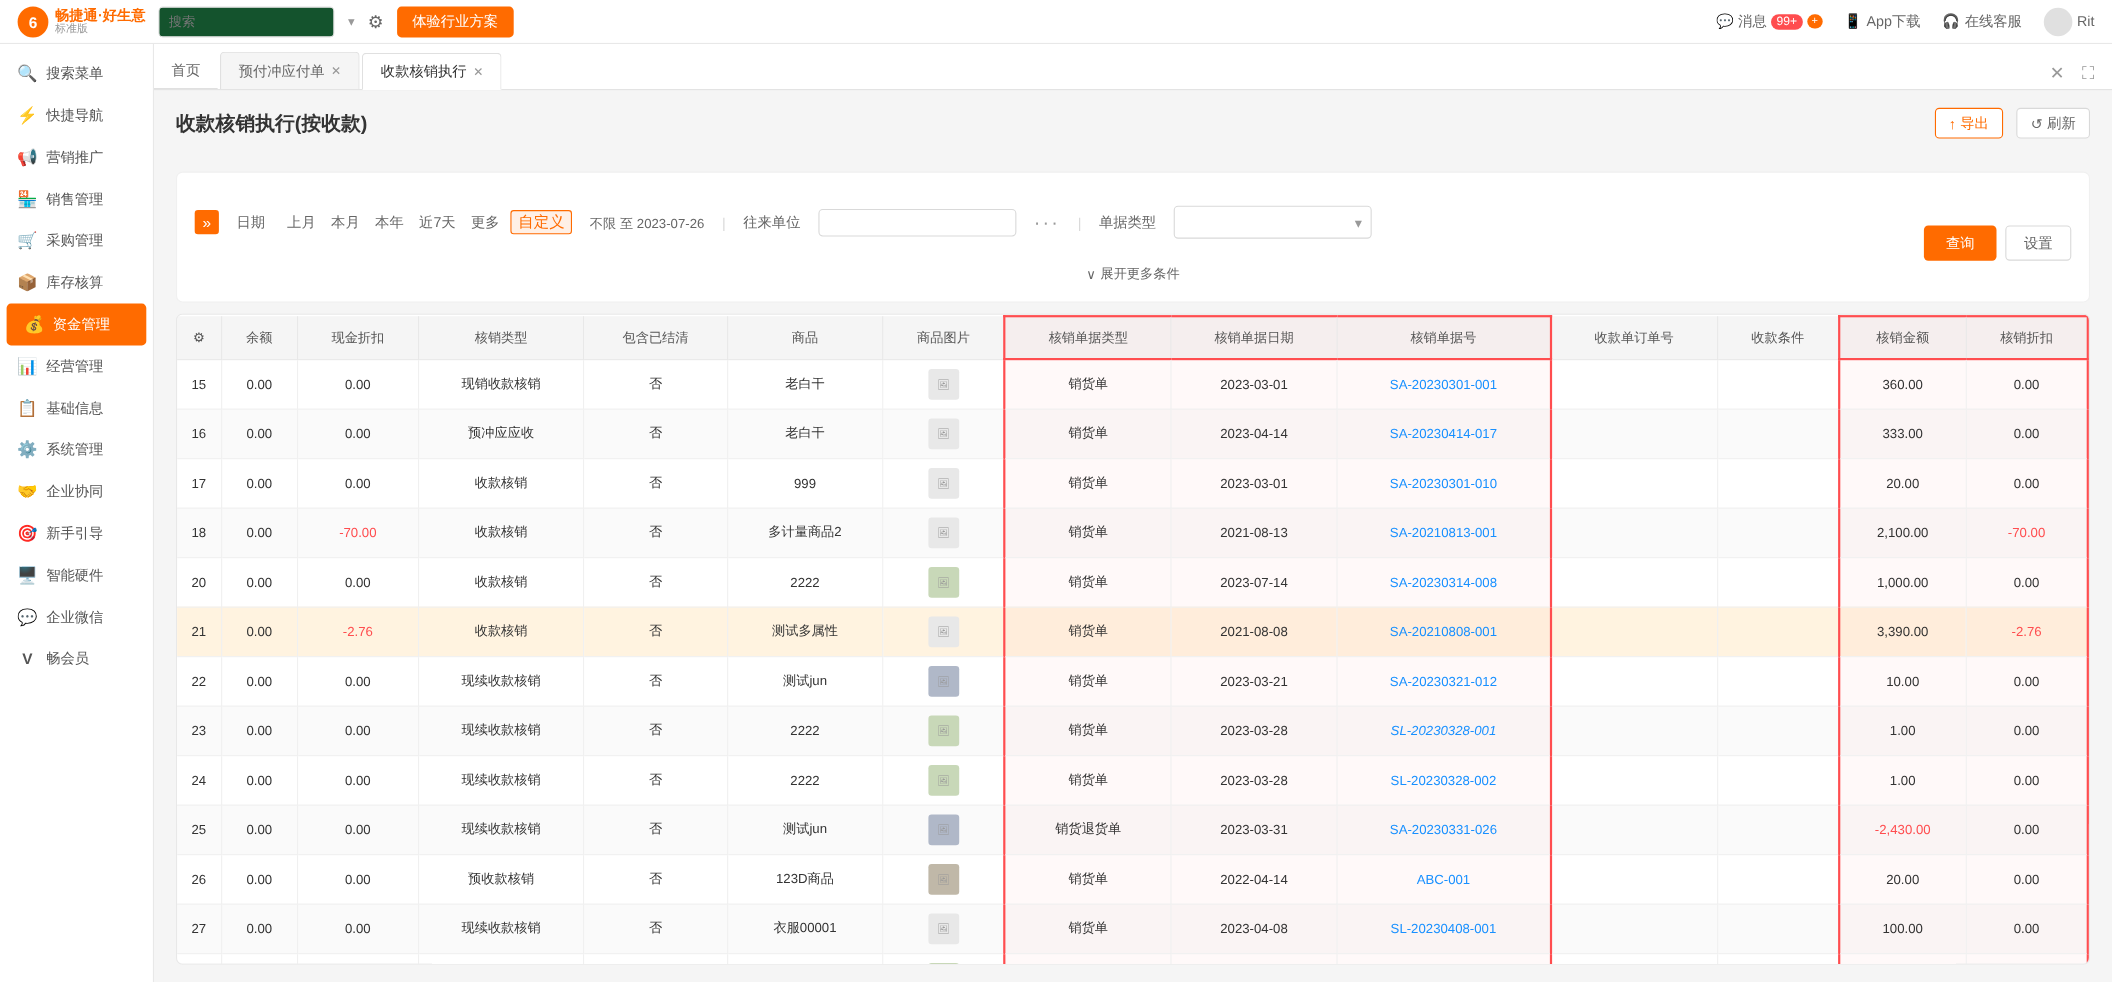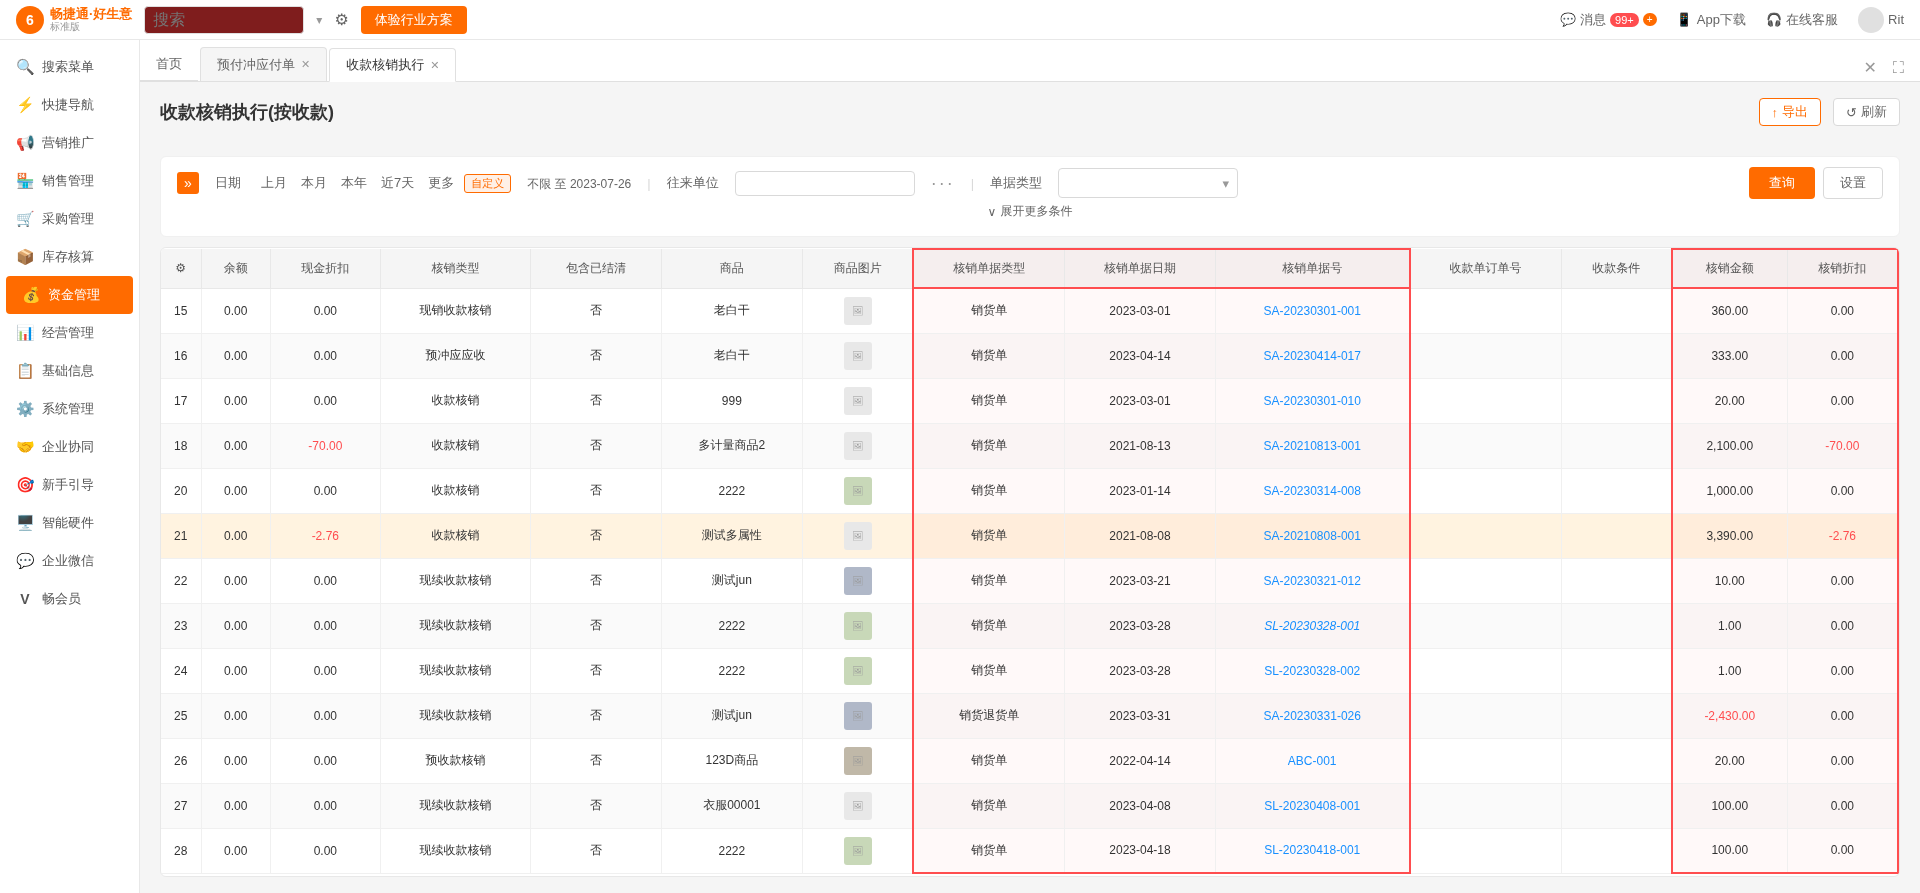--- a/index.html
+++ b/index.html
@@ -3,21 +3,21 @@
   <meta charset="utf-8">
   <style>
     * { box-sizing: border-box; margin: 0; padding: 0; }
     body { font-family: 'Microsoft YaHei', Arial, sans-serif; font-size: 13px; background: #f5f5f5; color: #333; width: 1920px; height: 893px; overflow: hidden; }
 
     
     .top-bar { height: 40px; background: #fff; display: flex; align-items: center; padding: 0 16px; border-bottom: 1px solid #e8e8e8; justify-content: space-between; }
     .top-bar-left { display: flex; align-items: center; gap: 12px; }
     .top-bar-logo { display: flex; align-items: center; gap: 6px; }
     .logo-icon { width: 28px; height: 28px; background: #ff6b00; border-radius: 50%; display: flex; align-items: center; justify-content: center; color: white; font-size: 14px; font-weight: bold; }
-    .top-bar-input { background: #7f1d1d; border: 1px solid #e0e0e0; border-radius: 4px; padding: 3px 8px; width: 160px; color: #999; font-size: 16px; }
+    .top-bar-input { background: #14532d; border: 1px solid #e0e0e0; border-radius: 4px; padding: 3px 8px; width: 160px; color: #999; font-size: 12px; }
     .chevron-icon { color: #999; font-size: 12px; }
     .gear-btn { color: #666; font-size: 16px; cursor: pointer; }
     .industry-btn { background: #ff6b00; color: white; border: none; padding: 5px 14px; border-radius: 4px; cursor: pointer; font-size: 13px; }
     .top-bar-right { display: flex; align-items: center; gap: 20px; }
     .notif-area { display: flex; align-items: center; gap: 4px; color: #666; font-size: 13px; cursor: pointer; }
     .badge { background: #ff4d4f; color: white; border-radius: 10px; padding: 1px 5px; font-size: 11px; }
     .plus-badge { background: #ff6b00; color: white; border-radius: 10px; padding: 1px 4px; font-size: 10px; }
 
     
     .main-layout { display: flex; height: calc(893px - 40px); }
@@ -224,36 +224,36 @@
       <div class="filter-bar">
         <div class="filter-row">
           <button class="filter-expand-btn">»</button>
           <span class="filter-label">日期</span>
           <div class="filter-date-options">
             <span class="date-opt">上月</span>
             <span class="date-opt">本月</span>
             <span class="date-opt">本年</span>
             <span class="date-opt">近7天</span>
             <span class="date-opt">更多</span>
-            <span class="date-opt active" style="background:#fff0e6;border:1px solid #ff6b00;border-radius:3px;padding:1px 6px;font-size:11px;">自定义</span>
+            <span class="date-opt active" style="background:#fff0e6;border:1px solid #ff6b00;border-radius:3px;padding:1px 6px;font-size:14px;">自定义</span>
           </div>
           <div>
             <div class="date-range-text">不限 至 2023-07-26</div>
           </div>
           <span class="filter-separator">|</span>
           <span class="filter-label">往来单位</span>
           <input class="filter-input" style="width: 180px;">
           <span class="filter-dots">···</span>
           <span class="filter-separator">|</span>
           <span class="filter-label">单据类型</span>
           <div style="position:relative;display:inline-flex;align-items:center;border:1px solid #d9d9d9;border-radius:4px;background:#fff;width:180px;height:30px;padding:0 8px;">
             <span style="flex:1;font-size:13px;color:#ccc;"></span>
             <span style="color:#999;">▾</span>
           </div>
-          <div style="margin-left:auto;display:flex;gap:8px;">
+          <div style="margin-left:auto;display:flex;gap:8px;margin-top:38px;">
             <button class="btn-query">查询</button>
             <button class="btn-settings">设置</button>
           </div>
         </div>
         <div style="display:flex;justify-content:center;margin-top:4px;">
           <div class="expand-conditions">
             <span>∨</span>
             <span>展开更多条件</span>
           </div>
         </div>
@@ -347,21 +347,21 @@
   </tr>
                 <tr>
     <td>20</td>
     <td>0.00</td>
     <td class="">0.00</td>
     <td>收款核销</td>
     <td>否</td>
     <td>2222</td>
     <td><div style="width:28px;height:28px;background:#c8d8b8;border-radius:3px;display:inline-flex;align-items:center;justify-content:center;color:#999;font-size:9px;">🖼</div></td>
     <td style="border-left:2.5px solid #ff4d4f;background:rgba(255,77,79,0.03);">销货单</td>
-    <td style="background:rgba(255,77,79,0.03);">2023-01-14</td>
+    <td style="background:rgba(255,77,79,0.03);">2023-07-14</td>
     <td style="border-right:2.5px solid #ff4d4f;background:rgba(255,77,79,0.03);"><a class="link-text">SA-20230314-008</a></td>
     <td></td>
     <td></td>
     <td class="" style="border-left:2.5px solid #ff4d4f;background:rgba(255,77,79,0.03);">1,000.00</td>
     <td class="" style="border-right:2.5px solid #ff4d4f;background:rgba(255,77,79,0.03);">0.00</td>
   </tr>
                 <tr class="highlighted">
     <td>21</td>
     <td>0.00</td>
     <td class="negative-red">-2.76</td>

